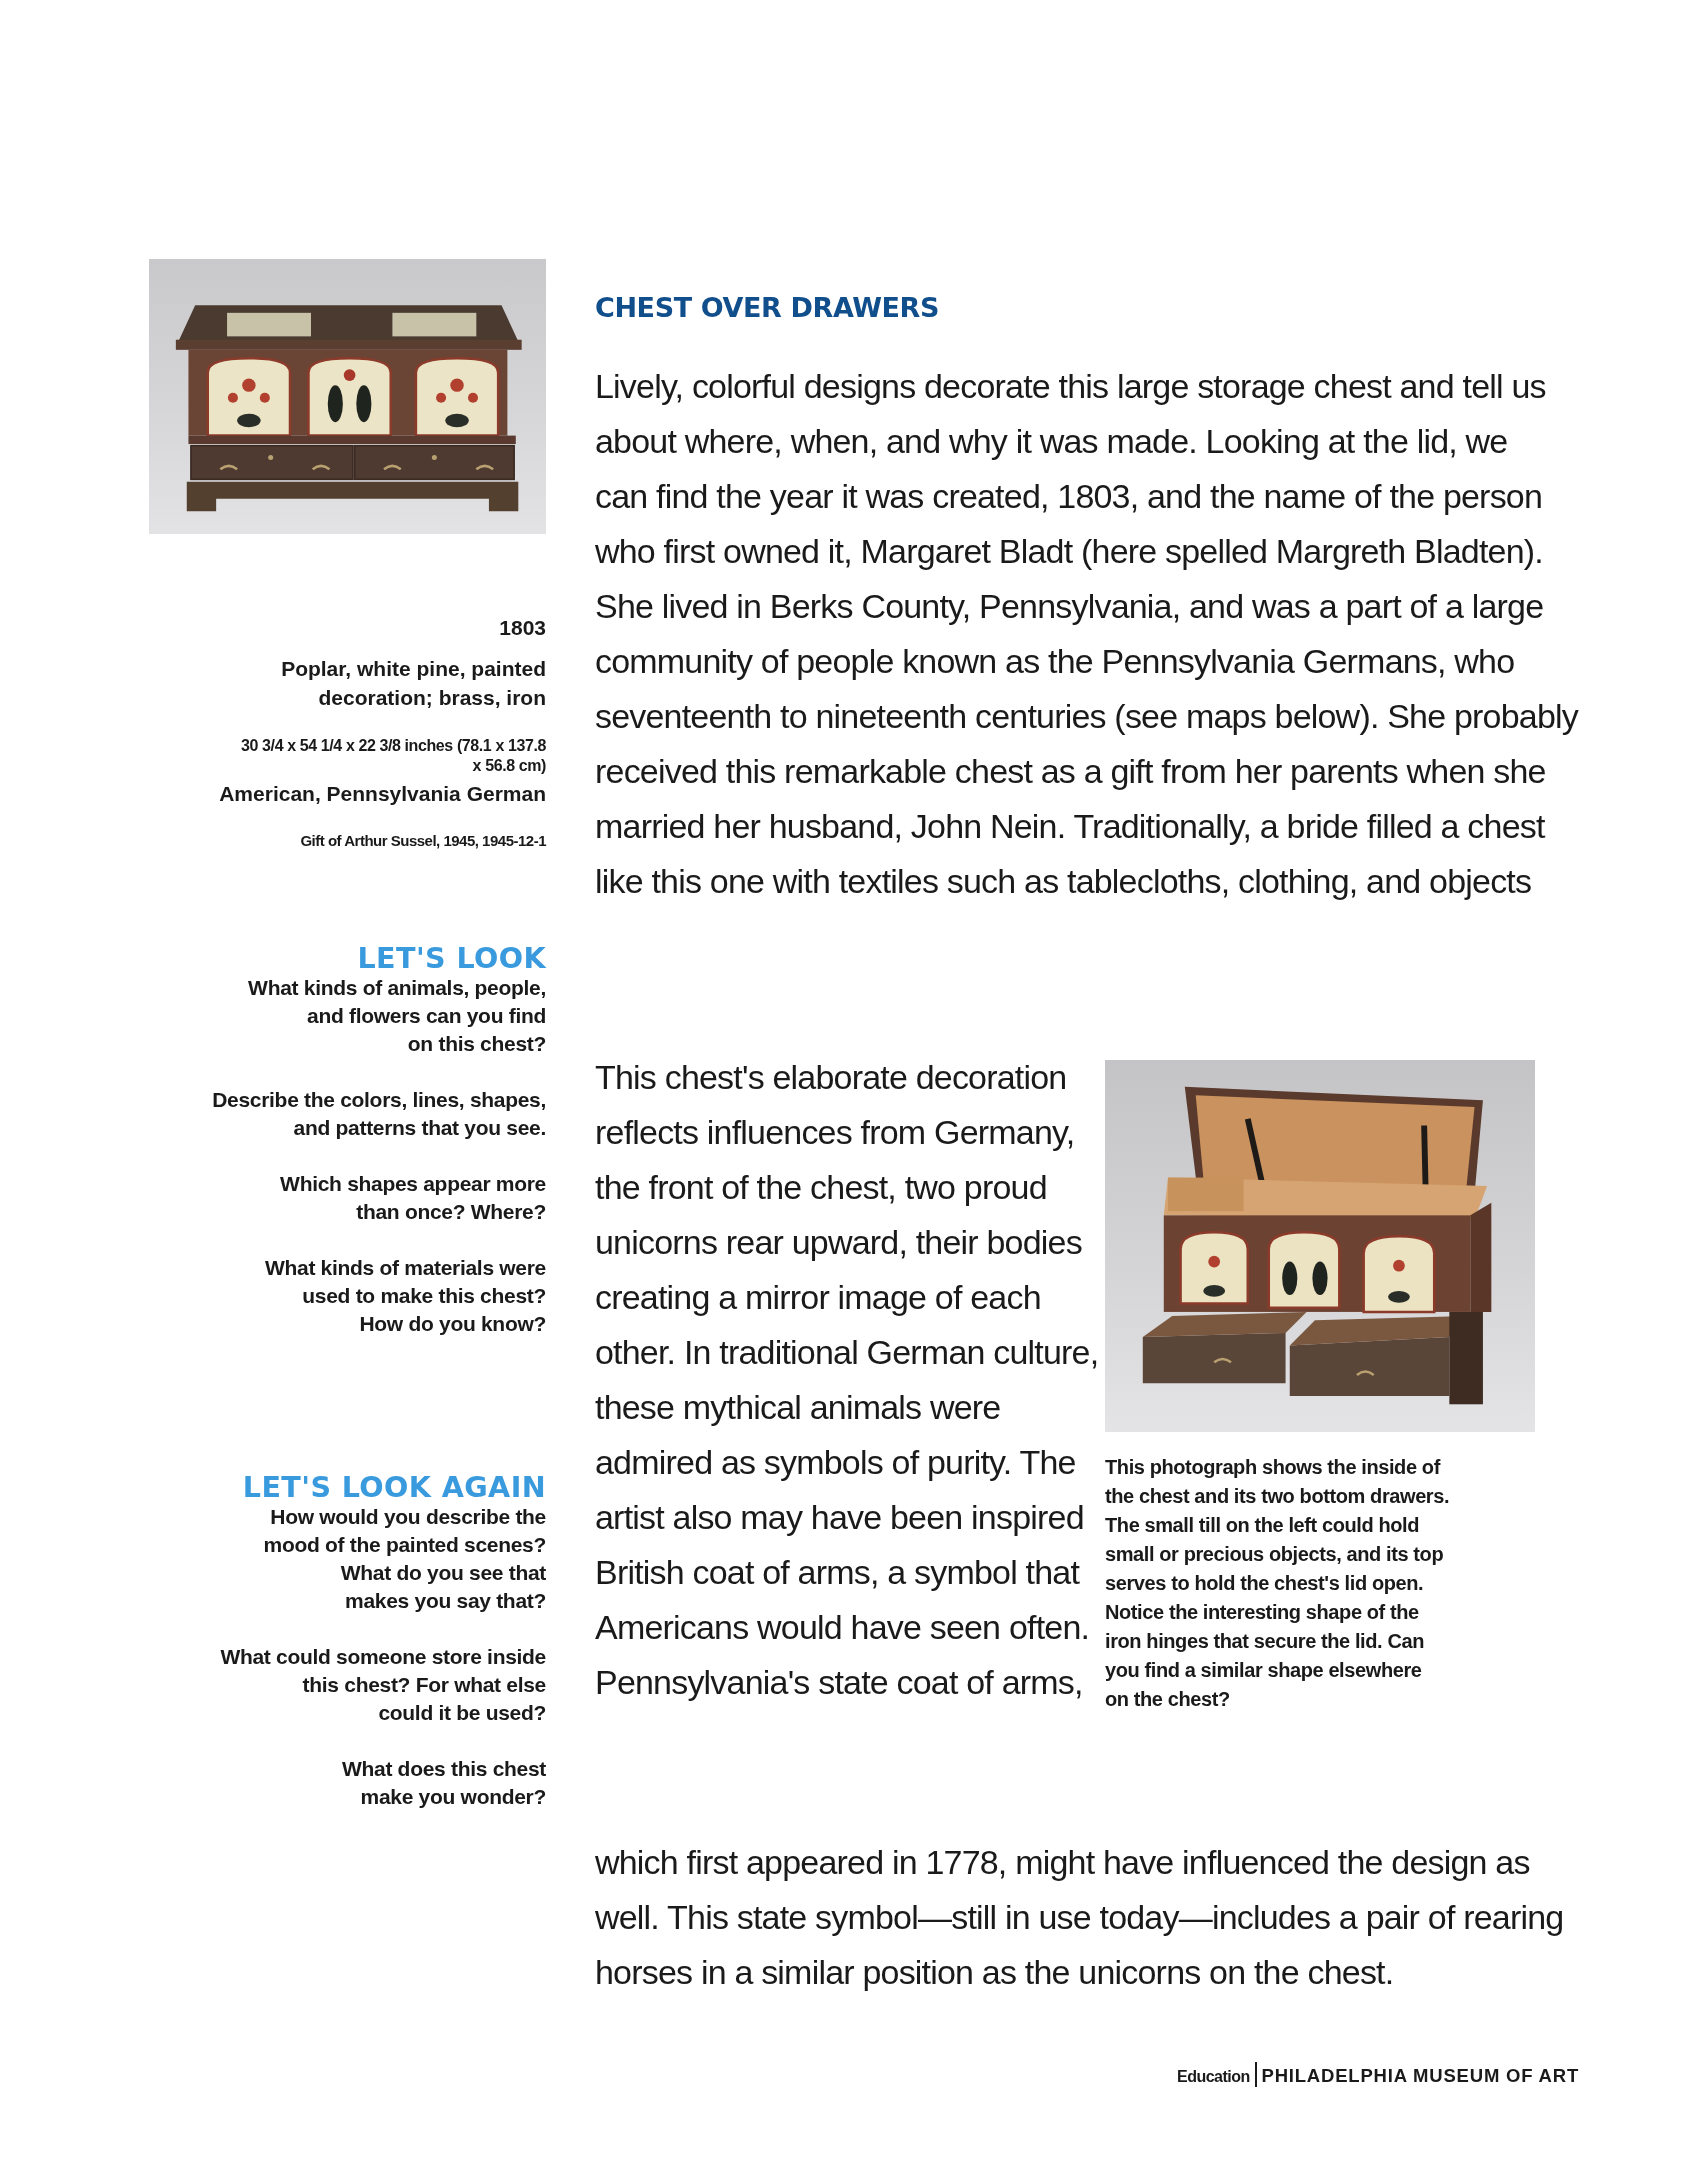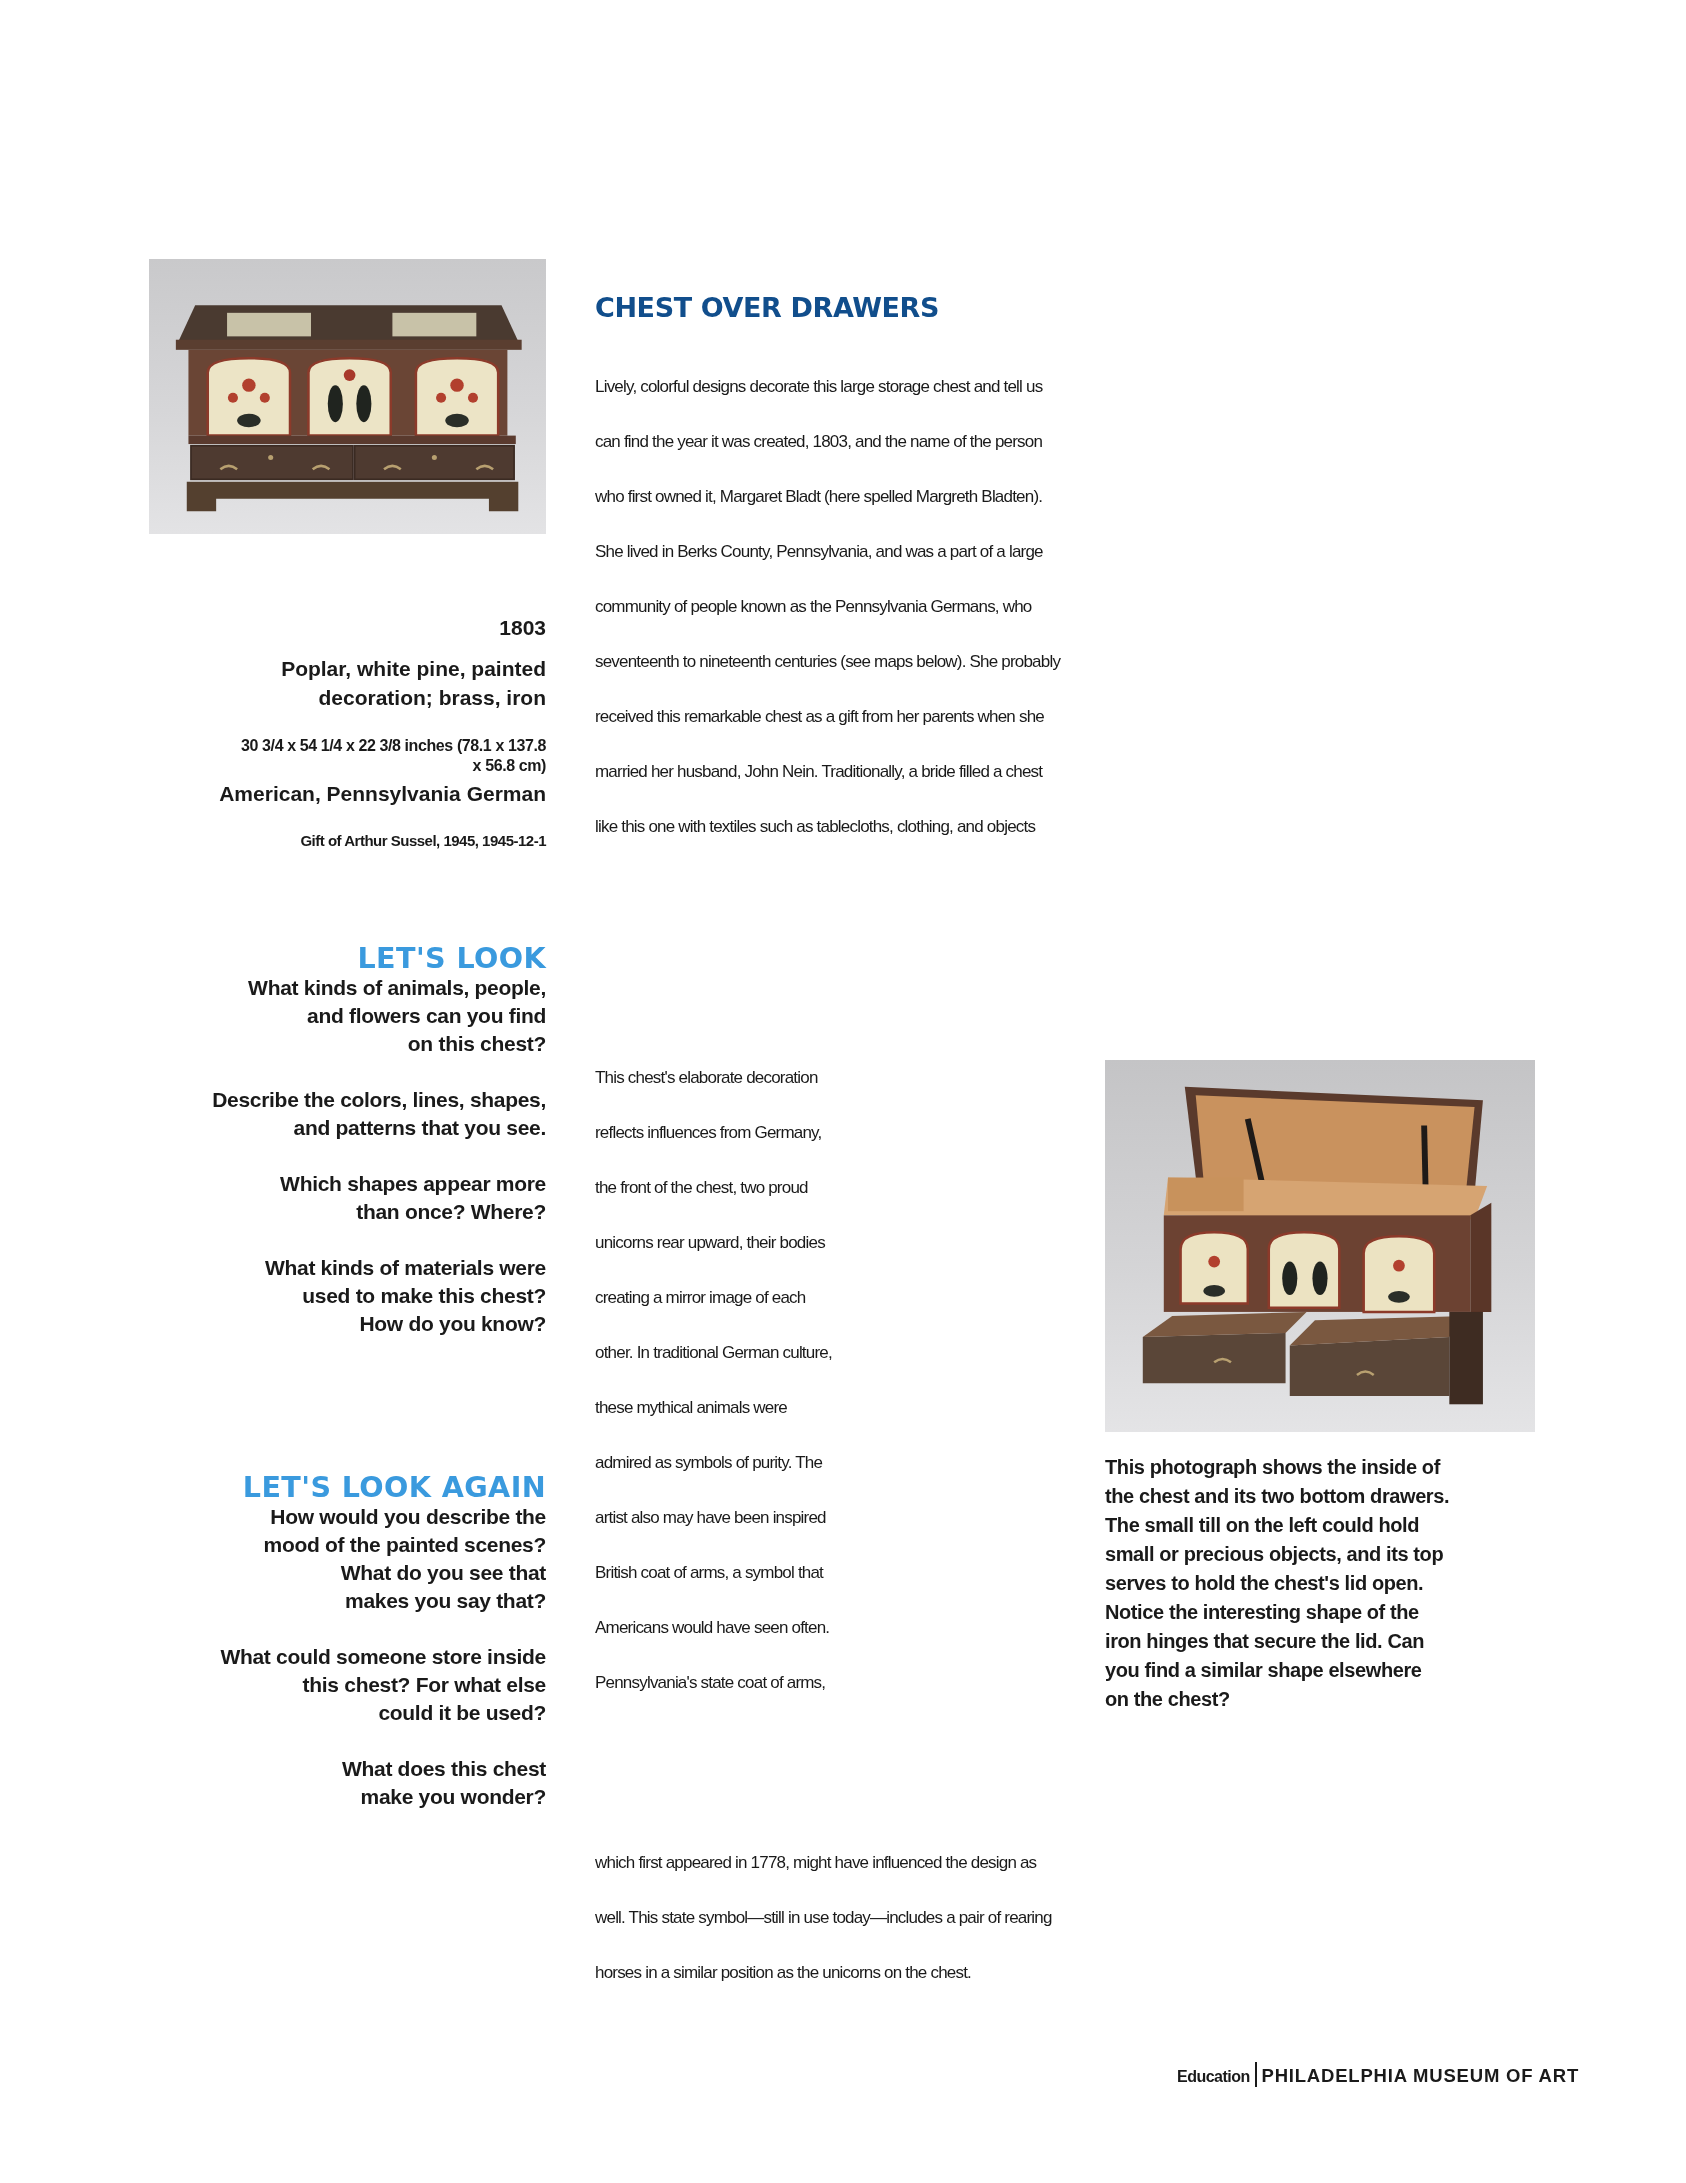--- a/index.html
+++ b/index.html
@@ -43,21 +43,21 @@
 
     .lets-look { top: 942px; }
     .lets-look-again { top: 1471px; }
 
     
     .main-title {
       left: 595px; top: 292px; font-size: 27px; font-weight: bold; color: #114e8c;
       font-family: "DejaVu Sans", sans-serif; letter-spacing: -0.4px;
     }
     .body-text {
-      font-size: 17px; line-height: 55px; letter-spacing: -0.8px; color: #1a1a1a;
+      font-size: 34px; line-height: 55px; letter-spacing: -0.8px; color: #1a1a1a;
     }
     .para-1 { left: 595px; top: 359px; width: 949px; }
     .para-2a { left: 595px; top: 1050px; width: 504px; }
     .para-2b { left: 595px; top: 1835px; width: 949px; }
 
     .caption {
       left: 1105px; top: 1453px; width: 437px;
       font-size: 20px; font-weight: bold; line-height: 29px; letter-spacing: -0.4px;
     }
 
@@ -161,20 +161,21 @@
   <div class="question q-block">
     <span class="line">What does this chest</span>
     <span class="line">make you wonder?</span>
   </div>
 </div>
 
 <div class="abs main-title">CHEST OVER DRAWERS</div>
 
 <div class="abs body-text para-1">
   <span class="line">Lively, colorful designs decorate this large storage chest and tell us</span>
+  <span class="line">about where, when, and why it was made. Looking at the lid, we</span>
   <span class="line">can find the year it was created, 1803, and the name of the person</span>
   <span class="line">who first owned it, Margaret Bladt (here spelled Margreth Bladten).</span>
   <span class="line">She lived in Berks County, Pennsylvania, and was a part of a large</span>
   <span class="line">community of people known as the Pennsylvania Germans, who</span>
   <span class="line">seventeenth to nineteenth centuries (see maps below). She probably</span>
   <span class="line">received this remarkable chest as a gift from her parents when she</span>
   <span class="line">married her husband, John Nein. Traditionally, a bride filled a chest</span>
   <span class="line">like this one with textiles such as tablecloths, clothing, and objects</span>
 </div>
 

